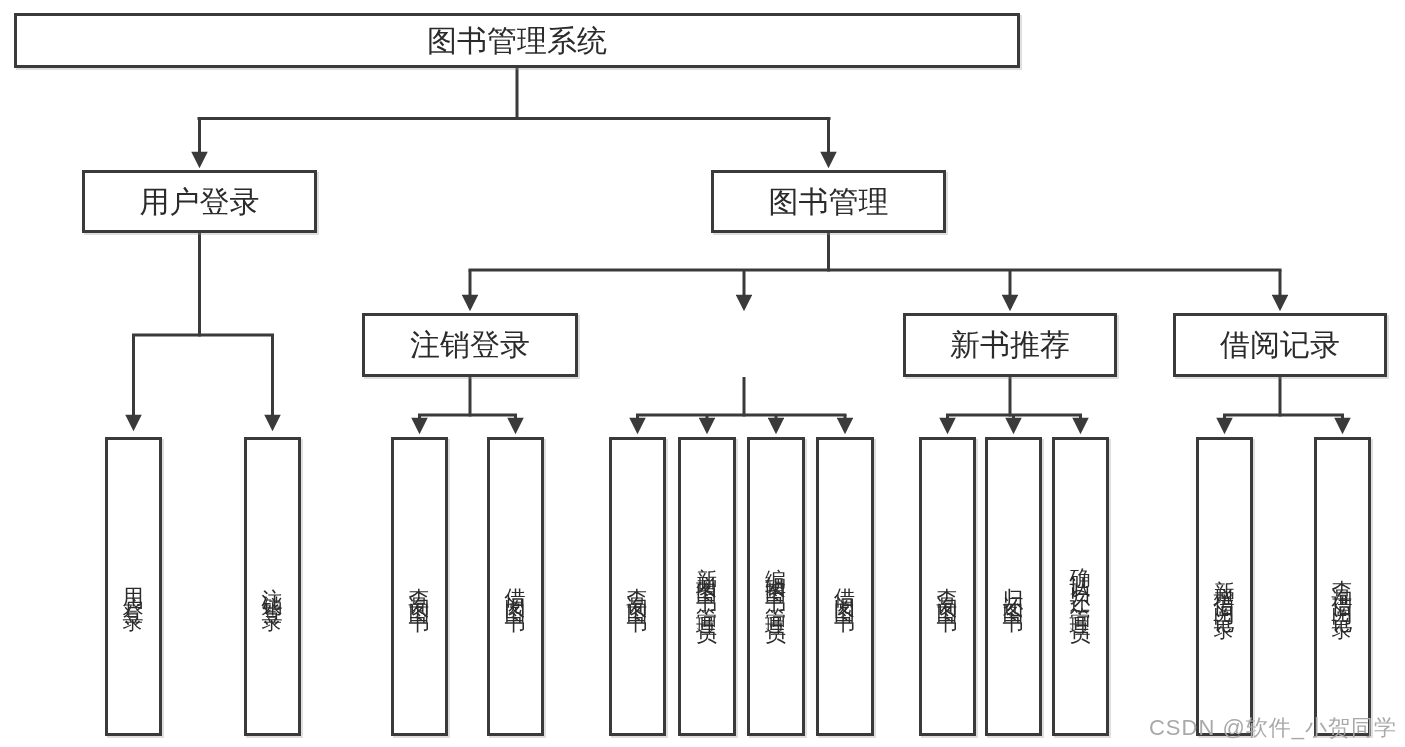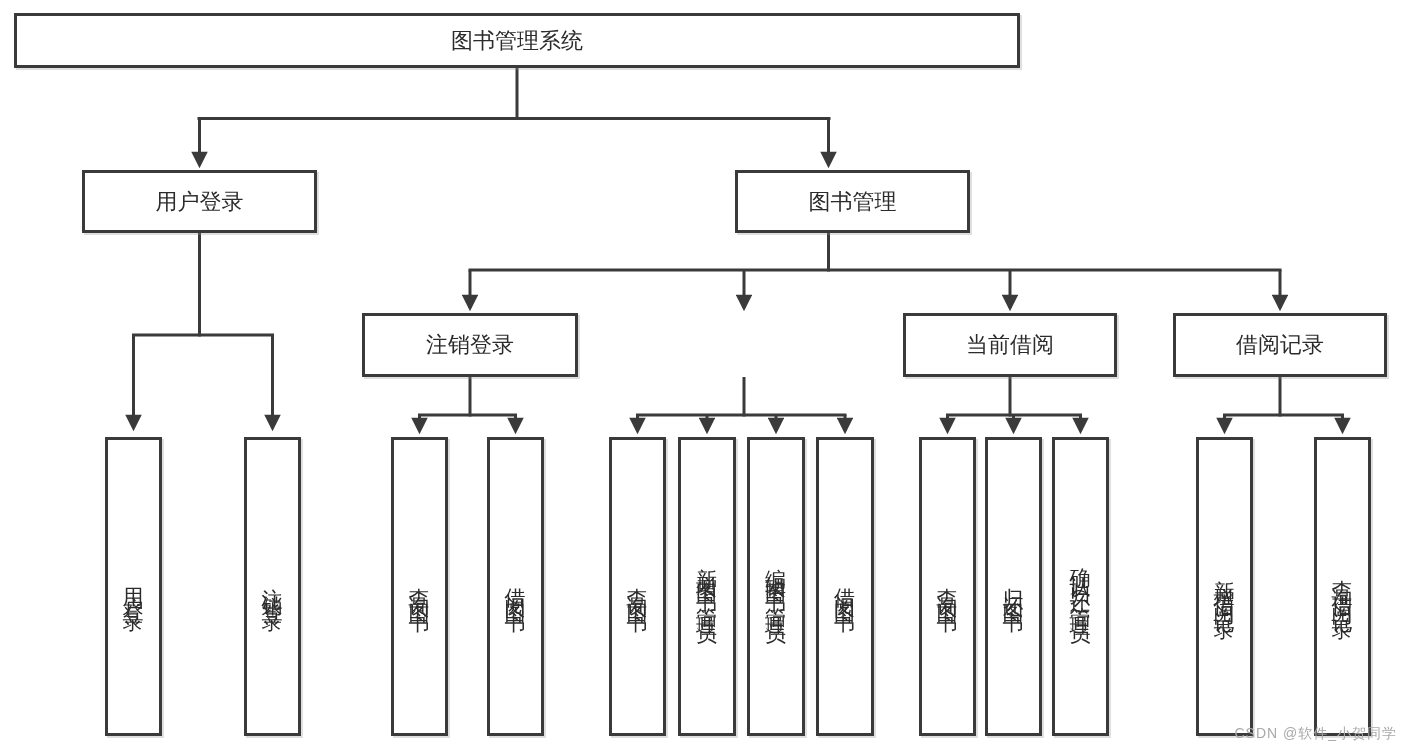--- a/index.html
+++ b/index.html
@@ -22,37 +22,37 @@
   }
   .box {
     position: absolute;
     box-sizing: border-box;
     border: 3px solid #3a3a3a;
     background: #ffffff;
     display: flex;
     align-items: center;
     justify-content: center;
     color: #2b2b2b;
-    font-size: 22px;
+    font-size: 30px;
     line-height: 1;
     box-shadow: 2px 2px 0 rgba(150,150,150,0.30);
     white-space: nowrap;
   }
   .box.v {
     writing-mode: vertical-lr;
     text-orientation: mixed;
     font-size: 21px;
     letter-spacing: 8px;
   }
   .watermark {
     position: absolute;
     right: 8px;
     bottom: 4px;
     color: #a9a9a9;
-    font-size: 14px;
+    font-size: 22px;
     letter-spacing: 1px;
   }
 </style>
 </head>
 <body>
 
 <div class="canvas">
 
   <svg class="connectors" viewBox="0 0 1405 747" xmlns="http://www.w3.org/2000/svg">
     <defs>
@@ -100,24 +100,24 @@
       <line x1="1280" y1="377" x2="1280" y2="416.5"></line>
       <line x1="1223" y1="415" x2="1344" y2="415"></line>
       <line x1="1224.5" y1="415" x2="1224.5" y2="431" marker-end="url(#arrow)"></line>
       <line x1="1342.5" y1="415" x2="1342.5" y2="431" marker-end="url(#arrow)"></line>
     </g>
   </svg>
 
   <div class="box" style="left:14px; top:13px; width:1006px; height:55px;">图书管理系统</div>
 
   <div class="box" style="left:82px; top:170px; width:235px; height:63px;">用户登录</div>
-  <div class="box" style="left:735px; top:170px; width:235px; height:63px;">图书管理</div>
+  <div class="box" style="left:711px; top:170px; width:235px; height:63px;">图书管理</div>
 
   <div class="box" style="left:362px; top:313px; width:216px; height:64px;">注销登录</div>
-  <div class="box" style="left:903px; top:313px; width:214px; height:64px;">当前借阅</div>
+  <div class="box" style="left:903px; top:313px; width:214px; height:64px;">新书推荐</div>
   <div class="box" style="left:1173px; top:313px; width:214px; height:64px;">借阅记录</div>
 
   <div class="box v" style="left:105px; top:437px; width:57px; height:299px;">用户登录</div>
   <div class="box v" style="left:244px; top:437px; width:57px; height:299px;">注销登录</div>
 
   <div class="box v" style="left:391px; top:437px; width:57px; height:299px;">查询图书</div>
   <div class="box v" style="left:487px; top:437px; width:57px; height:299px;">借阅图书</div>
 
   <div class="box v" style="left:609px; top:437px; width:57px; height:299px;">查询图书</div>
   <div class="box v" style="left:678px; top:437px; width:58px; height:299px;">新增图书（管理员）</div>

